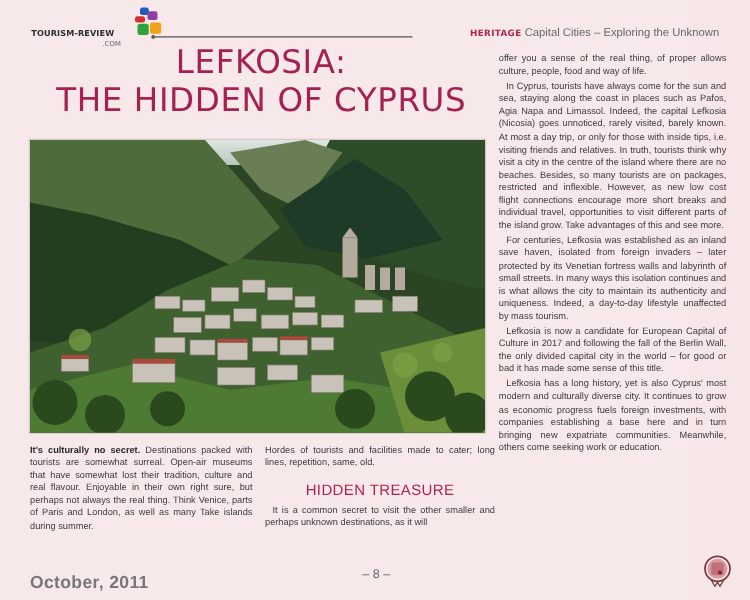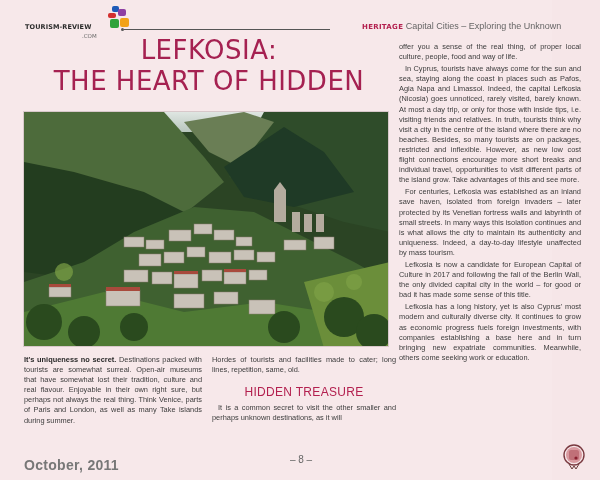--- a/index.html
+++ b/index.html
@@ -32,21 +32,21 @@
     .sq { position: absolute; border-radius: 2px; }
     .header-rule {
       position: absolute; left: 124px; top: 29px; width: 206px; height: 1px;
       background: #555;
     }
     .header-rule::before {
       content: ""; position: absolute; left: -3px; top: -1px;
       width: 3px; height: 3px; border-radius: 50%; background: #555;
     }
     .header-section {
-      position: absolute; left: 330px; top: 21px;
+      position: absolute; left: 344px; top: 21px;
       font-size: 9px; color: #666; white-space: nowrap; padding-left: 32px;
     }
     .heritage-tag {
       color: #b3204f; font-weight: bold; font-size: 7px; letter-spacing: 0.3px;
       font-family: "DejaVu Sans", sans-serif;
     }
     
     .title {
       position: absolute; left: 20px; top: 35px; width: 378px;
       text-align: center; color: #a52151;
@@ -108,21 +108,21 @@
 
   <div class="header-rule"></div>
 
   <div class="header-section">
     <span class="heritage-tag">HERITAGE</span>
     <span>Capital Cities – Exploring the Unknown</span>
   </div>
 
   <h1 class="title">
     <span>LEFKOSIA:</span><br>
-    <span>THE HEART OF HIDDEN</span>
+    <span>THE HIDDEN OF CYPRUS</span>
   </h1>
 
   <div class="photo" title="Mountain village on a green hillside in Cyprus">
     <svg width="366" height="236" viewBox="0 0 366 236">
       <defs>
         <linearGradient id="sky" x1="0" y1="0" x2="0" y2="1">
           <stop offset="0" stop-color="#dfe6e2"></stop>
           <stop offset="1" stop-color="#b8c6bd"></stop>
         </linearGradient>
       </defs>
@@ -192,33 +192,33 @@
       <g fill="#7ea146" opacity="0.7">
         <circle cx="300" cy="180" r="10"></circle>
         <circle cx="330" cy="170" r="8"></circle>
         <circle cx="40" cy="160" r="9"></circle>
       </g>
     </svg>
   </div>
 
   <div class="col col-left">
     <p class="noindent">
-      <span class="lead-bold">It's uniqueness no secret.</span>
+      <span class="lead-bold">It's culturally no secret.</span>
       <span>Destinations packed with tourists are somewhat surreal. Open-air museums that have somewhat lost their tradition, culture and real flavour. Enjoyable in their own right sure, but perhaps not always the real thing. Think Venice, parts of Paris and London, as well as many Take islands during summer.</span>
     </p>
   </div>
 
   <div class="col col-mid">
     <p class="noindent">Hordes of tourists and facilities made to cater; long lines, repetition, same, old.</p>
     <div class="subhead">HIDDEN TREASURE</div>
     <p>It is a common secret to visit the other smaller and perhaps unknown destinations, as it will</p>
   </div>
 
   <div class="col col-right">
-    <p class="noindent">offer you a sense of the real thing, of proper local culture, people, food and way of life.</p>
+    <p class="noindent">offer you a sense of the real thing, of proper allows culture, people, food and way of life.</p>
     <p>In Cyprus, tourists have always come for the sun and sea, staying along the coast in places such as Pafos, Agia Napa and Limassol. Indeed, the capital Lefkosia (Nicosia) goes unnoticed, rarely visited, barely known. At most a day trip, or only for those with inside tips, i.e. visiting friends and relatives. In truth, tourists think why visit a city in the centre of the island where there are no beaches. Besides, so many tourists are on packages, restricted and inflexible. However, as new low cost flight connections encourage more short breaks and individual travel, opportunities to visit different parts of the island grow. Take advantages of this and see more.</p>
     <p>For centuries, Lefkosia was established as an inland save haven, isolated from foreign invaders – later protected by its Venetian fortress walls and labyrinth of small streets. In many ways this isolation continues and is what allows the city to maintain its authenticity and uniqueness. Indeed, a day-to-day lifestyle unaffected by mass tourism.</p>
     <p>Lefkosia is now a candidate for European Capital of Culture in 2017 and following the fall of the Berlin Wall, the only divided capital city in the world – for good or bad it has made some sense of this title.</p>
     <p>Lefkosia has a long history, yet is also Cyprus' most modern and culturally diverse city. It continues to grow as economic progress fuels foreign investments, with companies establishing a base here and in turn bringing new expatriate communities. Meanwhile, others come seeking work or education.</p>
   </div>
 
   <div class="footer-date">October, 2011</div>
   <div class="footer-page">– 8 –</div>
   <div class="footer-badge">
     <svg width="22" height="26" viewBox="0 0 22 26">

